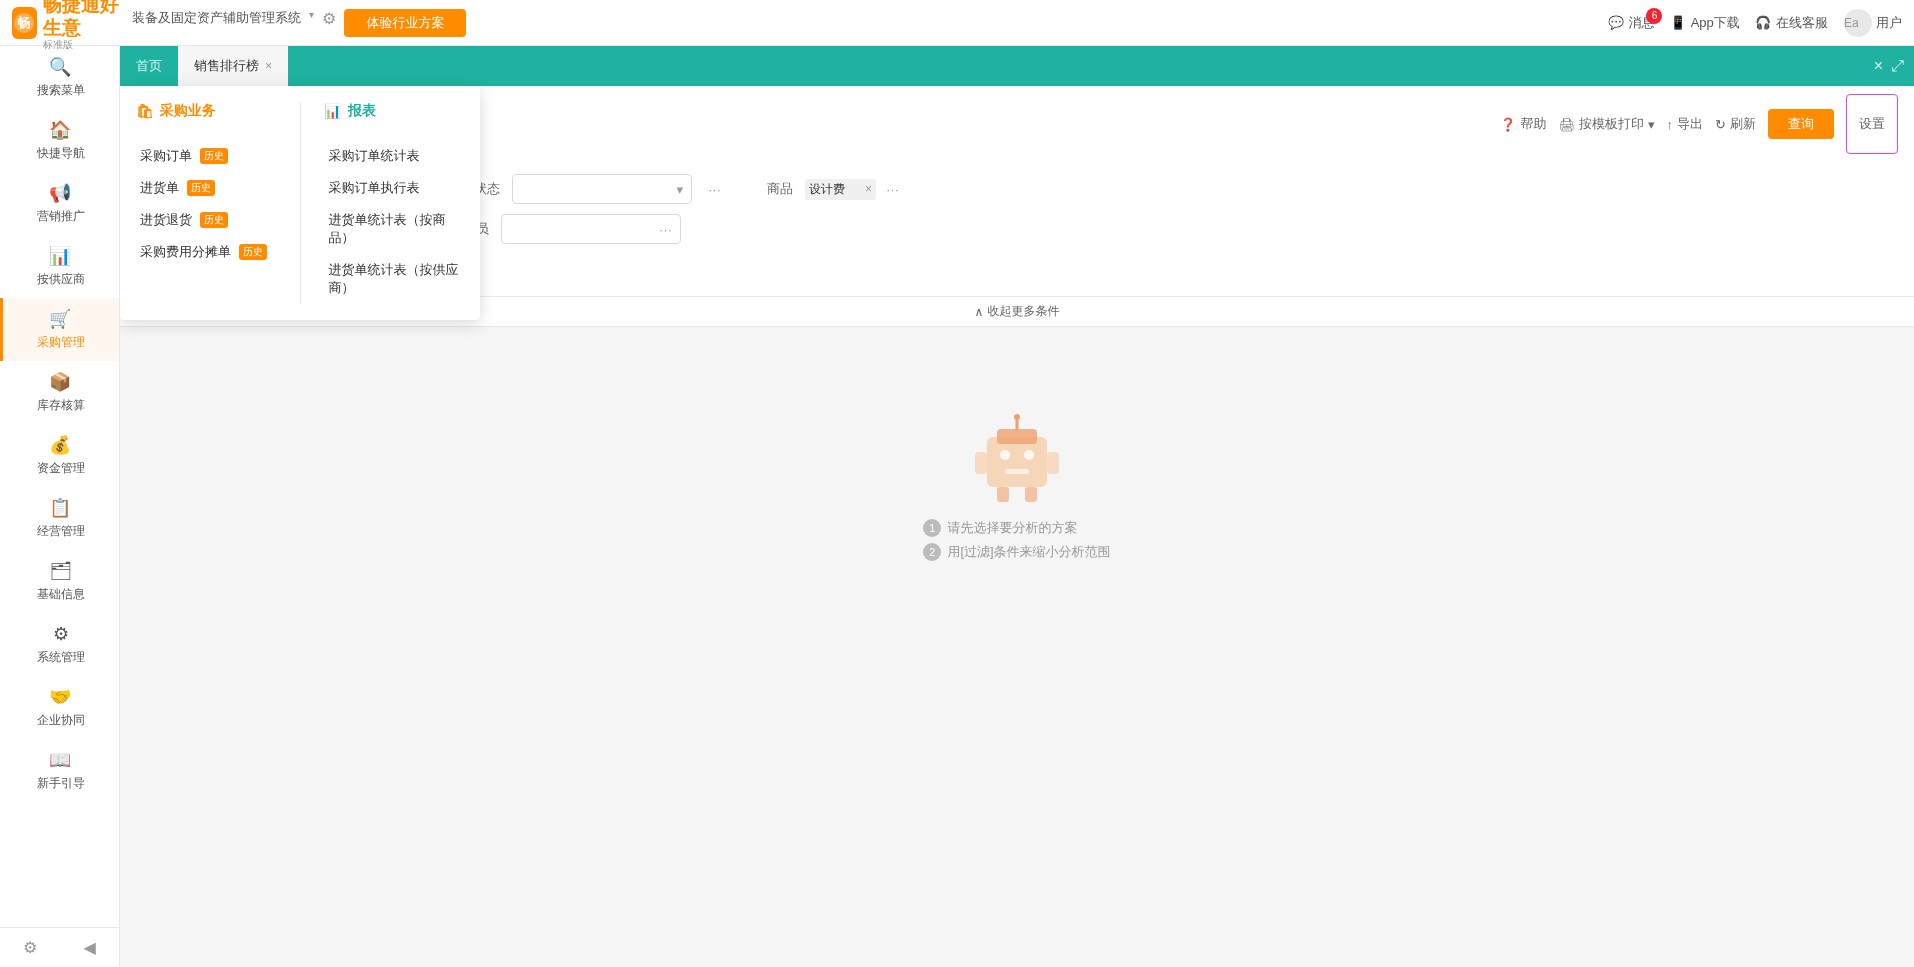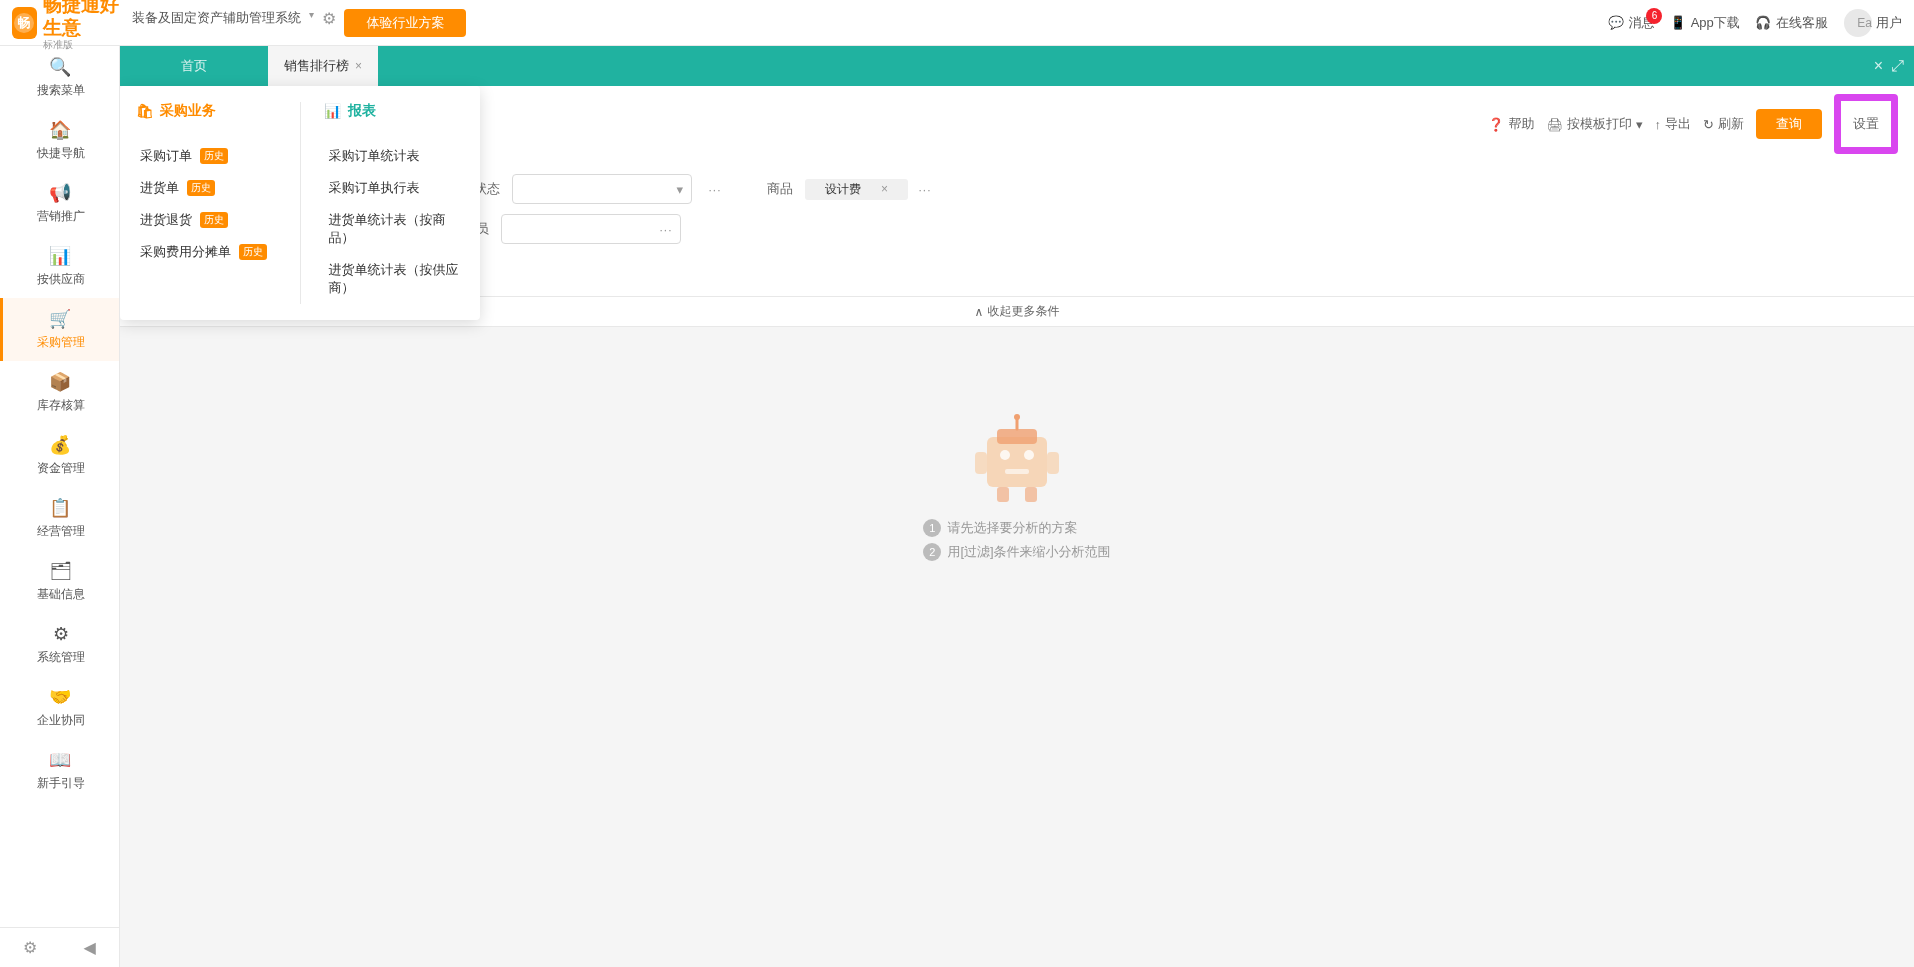--- a/index.html
+++ b/index.html
@@ -92,21 +92,21 @@
       align-items: center;
       justify-content: center;
     }
     .avatar-circle {
       width: 28px;
       height: 28px;
       border-radius: 50%;
       background: #e8e8e8;
       display: flex;
       align-items: center;
-      justify-content: flex-end;
+      justify-content: flex-start;
       font-size: 12px;
       color: #999;
     }
 
     
     .main-layout {
       display: flex;
       flex: 1;
       overflow: hidden;
     }
@@ -164,21 +164,20 @@
     }
     .tab-item {
       height: 40px;
       padding: 0 16px;
       display: flex;
       align-items: center;
       gap: 6px;
       cursor: pointer;
       font-size: 13px;
       color: rgba(255,255,255,0.85);
-      margin-left: 45px;
     }
     .tab-item.active {
       background: #f5f5f5;
       color: #333;
     }
     .tab-close {
       font-size: 12px;
       color: #999;
       cursor: pointer;
     }
@@ -211,21 +210,21 @@
       gap: 12px;
       margin-bottom: 10px;
     }
     .filter-row:last-child { margin-bottom: 0; }
     .filter-label { color: #666; font-size: 13px; white-space: nowrap; min-width: 60px; text-align: right; }
     .filter-tag {
       display: inline-flex;
       align-items: center;
       background: #f0f0f0;
       border-radius: 3px;
-      padding: 2px 20px;
+      padding: 2px 4px;
       font-size: 12px;
       gap: 20px;
     }
     .filter-tag-close { cursor: pointer; color: #999; }
     .ellipsis-btn { color: #999; cursor: pointer; margin-left: 4px; }
     .collapse-btn {
       display: flex;
       align-items: center;
       justify-content: center;
       gap: 4px;
@@ -258,25 +257,25 @@
       background: #ff8c00;
       color: #fff;
       border: none;
       border-radius: 4px;
       padding: 6px 20px;
       font-size: 13px;
       cursor: pointer;
       text-align: right;
     }
     .toolbar-btn-outline {
-      border: 7px solid #d946ef;
+      border: 1px solid #d946ef;
       background: #fff;
       color: #666;
       border-radius: 4px;
-      padding: 14px 12px;
+      padding: 20px 12px;
       font-size: 13px;
       cursor: pointer;
     }
 
     
     .empty-state {
       display: flex;
       flex-direction: column;
       align-items: center;
       justify-content: center;

